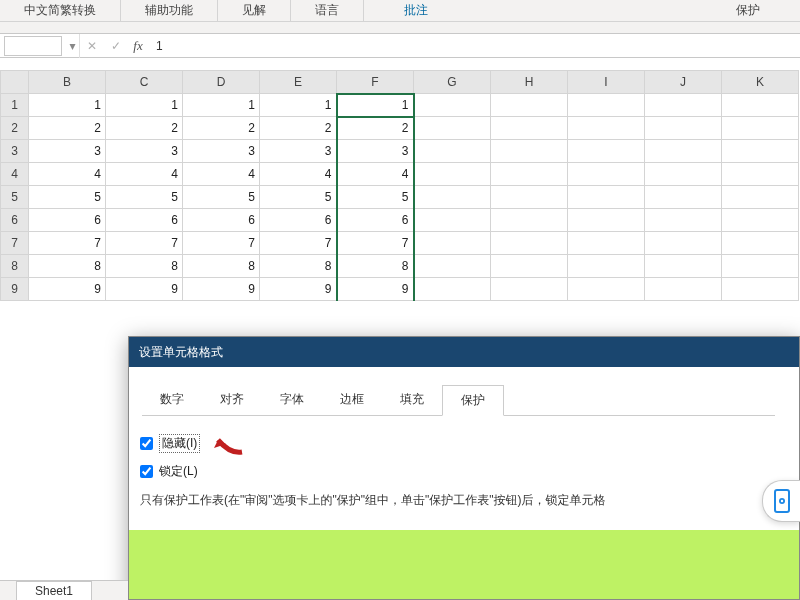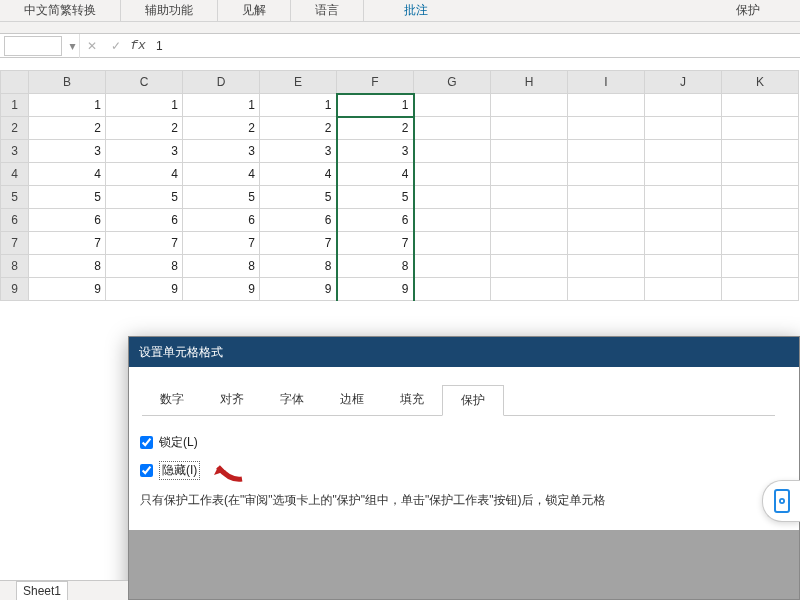--- a/index.html
+++ b/index.html
@@ -5,54 +5,54 @@
 *{margin:0;padding:0;box-sizing:border-box}
 body{font-family:"Microsoft YaHei",Arial,sans-serif;font-size:12px;color:#333;background:#fff;overflow:hidden;width:800px;height:600px;position:relative}
 .ribbon-tabs{display:flex;height:22px;border-bottom:1px solid #d4d4d4;background:#f3f2f1}
 .ribbon-tab{padding:0 24px;line-height:20px;border-right:1px solid #d4d4d4;cursor:pointer;color:#444}
 .ribbon-space{padding:0 40px;line-height:20px;color:#0369a1}
 .ribbon-area{height:12px;background:#f3f2f1;border-bottom:1px solid #c8c8c8}
 .formula-bar{display:flex;align-items:center;height:24px;border-bottom:1px solid #c8c8c8;background:#fff}
 .name-box{width:58px;height:20px;margin:0 4px;border:1px solid #c8c8c8;background:#fff;font-size:12px}
 .fb-dd{width:14px;text-align:center;color:#888;border-right:1px solid #e0e0e0;height:24px;line-height:24px}
 .fb-btn{width:24px;text-align:center;color:#b0b0b0;line-height:24px}
-.fx{font-style:italic;font-family:Liberation Mono, monospace;font-size:13px;color:#555;width:20px;text-align:center}
+.fx{font-style:italic;font-family:Liberation Serif, serif;font-size:13px;color:#555;width:20px;text-align:center}
 .fb-input{flex:1;padding-left:8px;font-size:12px;line-height:24px}
 .spacer{height:12px;background:#fff}
 .grid-wrap{position:relative}
 table.grid{border-collapse:collapse;table-layout:fixed}
 table.grid td,table.grid th{border:1px solid #d4d4d4;height:23px;font-size:12px;padding:0 4px;text-align:right;color:#222;background:#fff}
 table.grid th{background:#e6e6e6;text-align:center;font-weight:normal;color:#444}
 table.grid th.corner{width:28px;background:#e6e6e6}
 table.grid th.row-hdr{width:28px;text-align:center;background:#e6e6e6}
 .col-B,.col-C,.col-D,.col-E,.col-F,.col-G,.col-H,.col-I,.col-J,.col-K{width:77px}
 th.col-F{background:#d2e8d4}
 th.row-sel{background:#d2e8d4}
 td.sel-range{background:#d9d9d9}
 td.active-cell{background:#fff;border:2px solid #217346!important}
 .sel-border-top{border-top:2px solid #217346!important}
 .sel-border-left{border-left:2px solid #217346!important}
 .sel-border-right{border-right:2px solid #217346!important}
 .sel-border-bottom{border-bottom:2px solid #217346!important}
-.dialog{position:absolute;left:128px;top:336px;right:0;bottom:0;background:#a3a3a3;border:1px solid #888;box-shadow:0 4px 20px rgba(0,0,0,.35)}
+.dialog{position:absolute;left:128px;top:336px;right:0;bottom:0;background:#bef264;border:1px solid #888;box-shadow:0 4px 20px rgba(0,0,0,.35)}
 .dlg-title{background:#1a466f;color:#fff;height:30px;line-height:30px;padding-left:10px;font-size:12px}
 .dlg-body{padding:18px 10px 10px 7px;background:#fff}
 .dlg-tabs{display:flex;border-bottom:1px solid #ccc;margin-left:6px;margin-right:14px}
 .dlg-tab{padding:6px 18px;font-size:12px;color:#333;cursor:pointer}
 .dlg-tab.active{border:1px solid #ccc;border-bottom:1px solid #fff;margin-bottom:-1px;background:#fff}
 .dlg-content{padding:18px 4px 10px 4px}
 .chk-row{display:flex;align-items:center;margin-bottom:10px;font-size:12px;color:#222}
 .chk-row input{margin-right:6px}
 .chk-row.hidden-opt{position:relative}
 .chk-row.hidden-opt .label{border:1px dotted #666;padding:0 2px}
 .arrow{position:absolute;left:72px;top:-2px;width:34px;height:24px}
 .arrow svg{display:block}
 .help-text{font-size:12px;color:#333;margin-top:8px;line-height:20px}
 .sheet-tabs{position:absolute;left:0;bottom:0;height:20px;display:flex;align-items:center;background:#f3f2f1;border-top:1px solid #c8c8c8;width:128px}
-.sheet-tab{border:1px solid #c8c8c8;border-bottom:none;padding:2px 6px;background:#fff;font-size:12px;margin-left:16px}
+.sheet-tab{border:1px solid #c8c8c8;border-bottom:none;padding:2px 18px;background:#fff;font-size:12px;margin-left:16px}
 .side-gadget{position:absolute;right:0;top:480px;width:38px;height:42px;border:1px solid #c8c8c8;border-right:none;border-radius:20px 0 0 20px;background:#fff;display:flex;align-items:center;justify-content:center;box-shadow:0 2px 6px rgba(0,0,0,.15)}
 .side-gadget svg{display:block}
 </style>
 </head>
 <body>
 
 <div class="ribbon-tabs">
   <div class="ribbon-tab">中文简繁转换</div>
   <div class="ribbon-tab">辅助功能</div>
   <div class="ribbon-tab">见解</div>
@@ -217,34 +217,34 @@
   <div class="dlg-body">
     <div class="dlg-tabs">
       <div class="dlg-tab">数字</div>
       <div class="dlg-tab">对齐</div>
       <div class="dlg-tab">字体</div>
       <div class="dlg-tab">边框</div>
       <div class="dlg-tab">填充</div>
       <div class="dlg-tab active">保护</div>
     </div>
     <div class="dlg-content">
-      <label class="chk-row">
-        <input type="checkbox" checked="" style="">
-        <span>锁定(L)</span>
-      </label>
       <label class="chk-row hidden-opt">
         <input type="checkbox" checked="" style="">
         <span class="label">隐藏(I)</span>
         <span class="arrow">
           <svg width="34" height="24" viewBox="0 0 34 24">
               <path d="M30 20 Q18 22 6 8" stroke="#c02020" stroke-width="5" fill="none"></path>
               <path d="M6 8 L2 16 L14 12 Z" fill="#c02020"></path>
             </svg>
         </span>
       </label>
+      <label class="chk-row">
+        <input type="checkbox" checked="" style="">
+        <span>锁定(L)</span>
+      </label>
       <div class="help-text">只有保护工作表(在"审阅"选项卡上的"保护"组中，单击"保护工作表"按钮)后，锁定单元格</div>
     </div>
   </div>
 </div>
 
 <div class="sheet-tabs">
   <div class="sheet-tab">Sheet1</div>
 </div>
 
 <div class="side-gadget">

